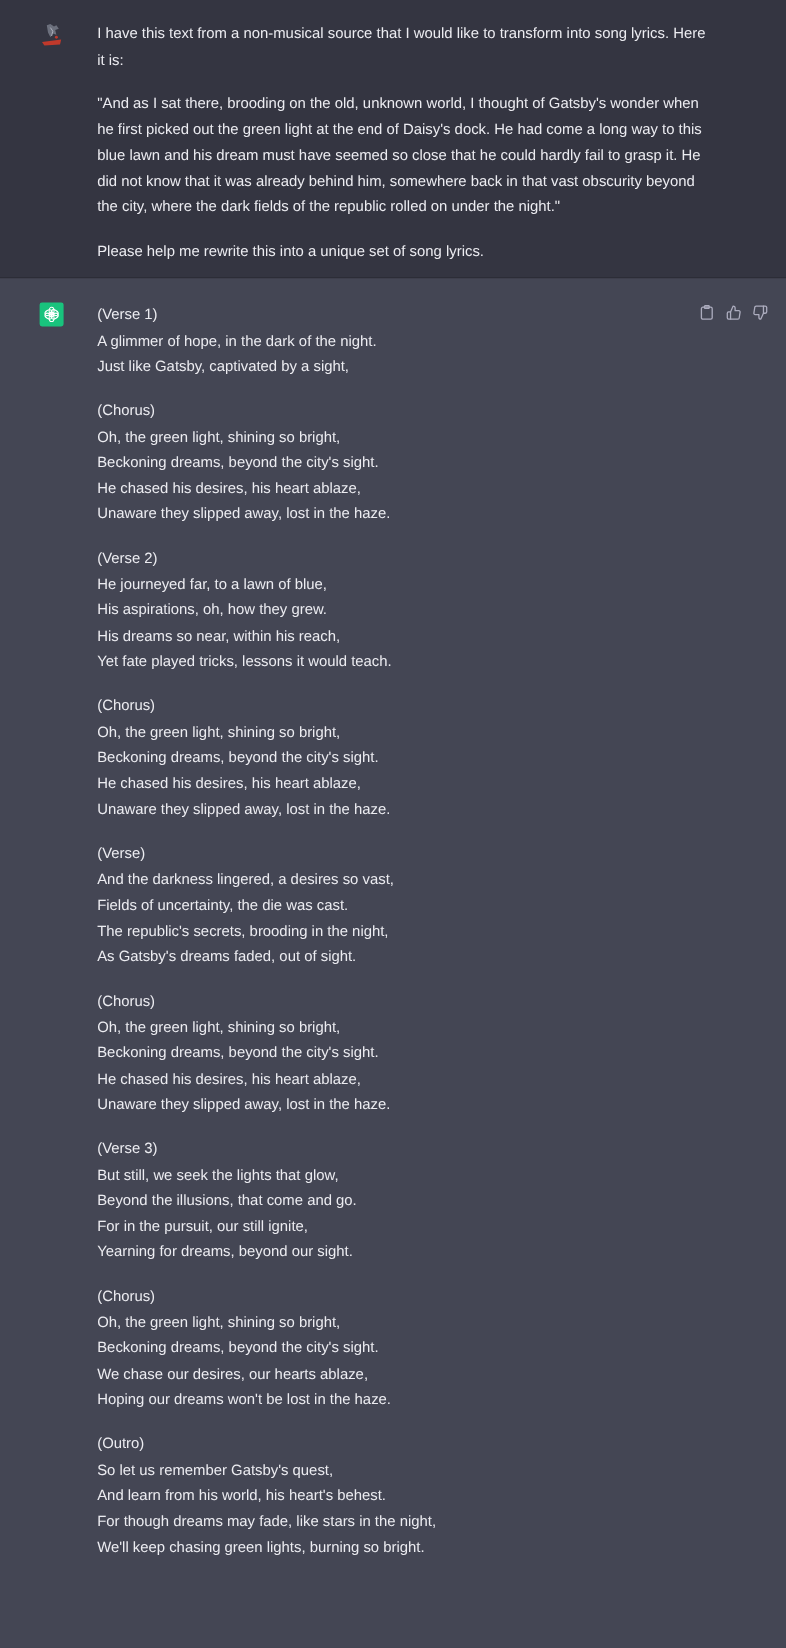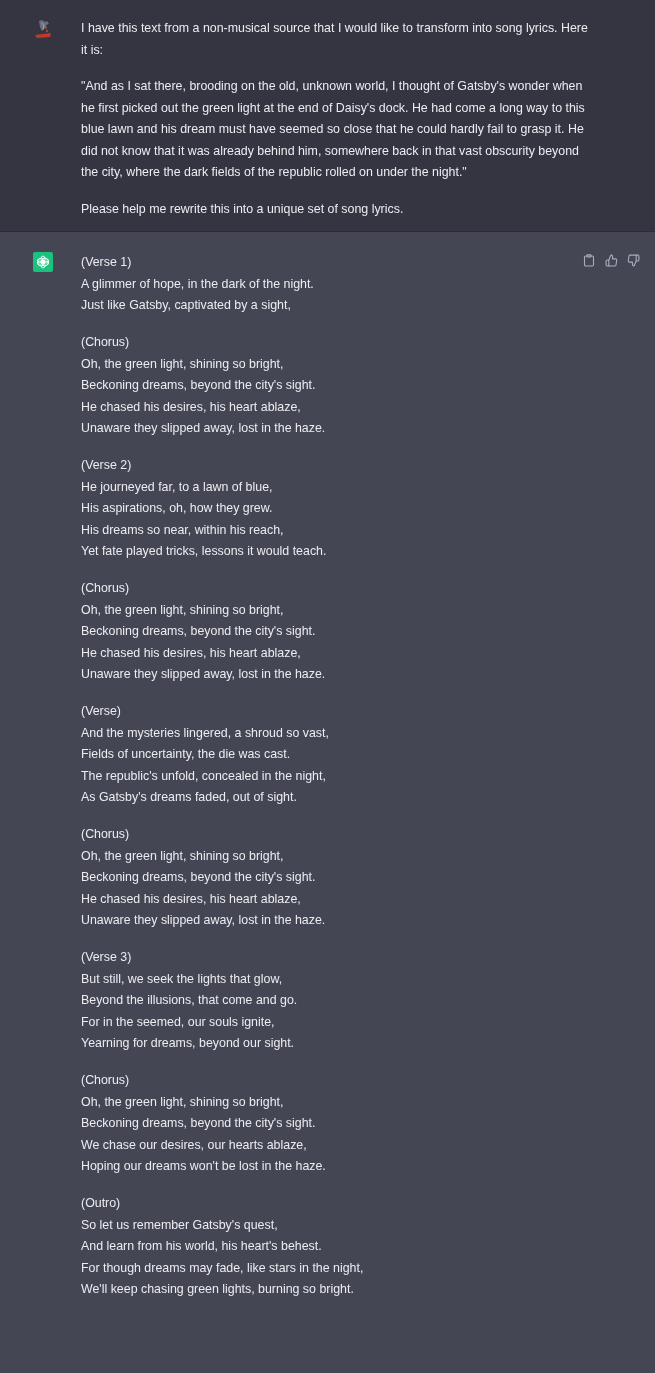--- a/index.html
+++ b/index.html
@@ -146,37 +146,37 @@
     </div>
     <div class="stanza">
       <span class="line">(Chorus)</span>
       <span class="line">Oh, the green light, shining so bright,</span>
       <span class="line">Beckoning dreams, beyond the city's sight.</span>
       <span class="line">He chased his desires, his heart ablaze,</span>
       <span class="line">Unaware they slipped away, lost in the haze.</span>
     </div>
     <div class="stanza">
       <span class="line">(Verse)</span>
-      <span class="line">And the mysteries lingered, a shroud so vast,</span>
+      <span class="line">And the darkness lingered, a desires so vast,</span>
       <span class="line">Fields of uncertainty, the die was cast.</span>
-      <span class="line">The republic's unfold, concealed in the night,</span>
+      <span class="line">The republic's secrets, brooding in the night,</span>
       <span class="line">As Gatsby's dreams faded, out of sight.</span>
     </div>
     <div class="stanza">
       <span class="line">(Chorus)</span>
       <span class="line">Oh, the green light, shining so bright,</span>
       <span class="line">Beckoning dreams, beyond the city's sight.</span>
       <span class="line">He chased his desires, his heart ablaze,</span>
       <span class="line">Unaware they slipped away, lost in the haze.</span>
     </div>
     <div class="stanza">
       <span class="line">(Verse 3)</span>
       <span class="line">But still, we seek the lights that glow,</span>
       <span class="line">Beyond the illusions, that come and go.</span>
-      <span class="line">For in the seemed, our souls ignite,</span>
+      <span class="line">For in the pursuit, our still ignite,</span>
       <span class="line">Yearning for dreams, beyond our sight.</span>
     </div>
     <div class="stanza">
       <span class="line">(Chorus)</span>
       <span class="line">Oh, the green light, shining so bright,</span>
       <span class="line">Beckoning dreams, beyond the city's sight.</span>
       <span class="line">We chase our desires, our hearts ablaze,</span>
       <span class="line">Hoping our dreams won't be lost in the haze.</span>
     </div>
     <div class="stanza">

